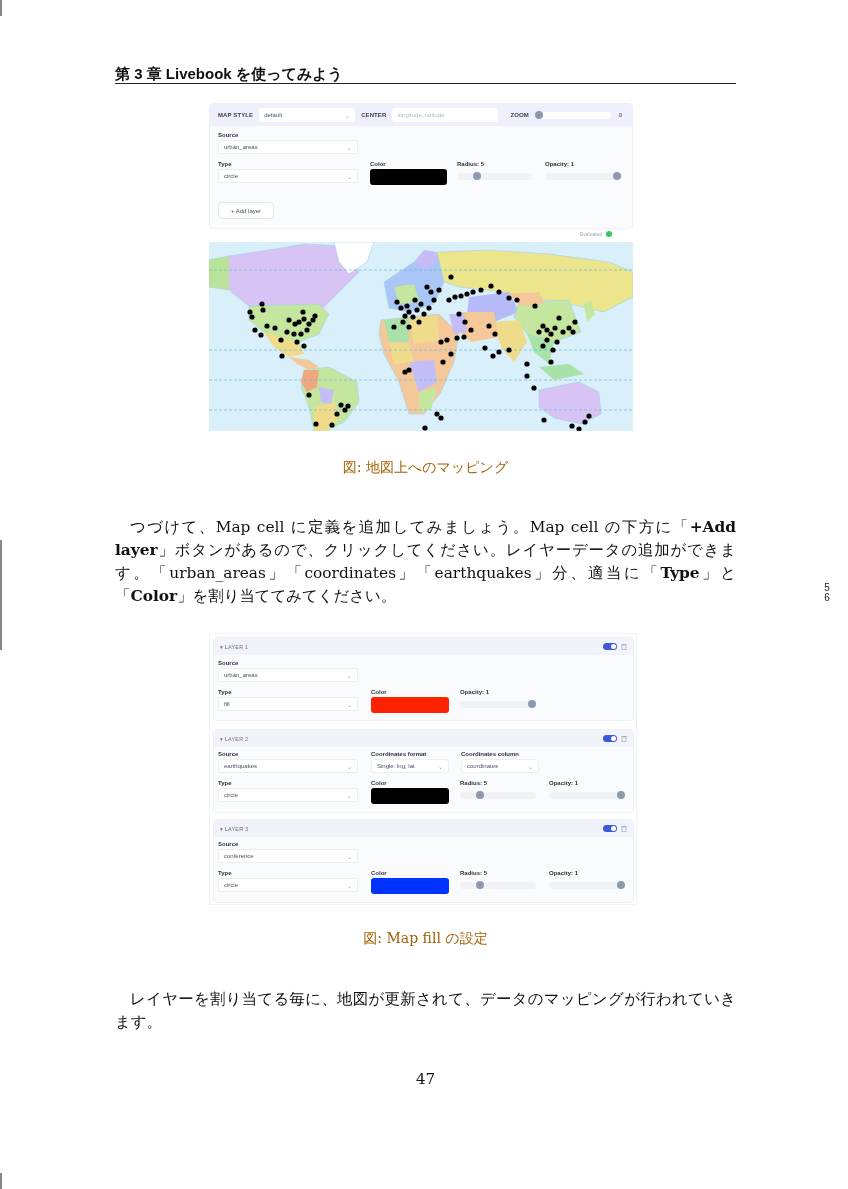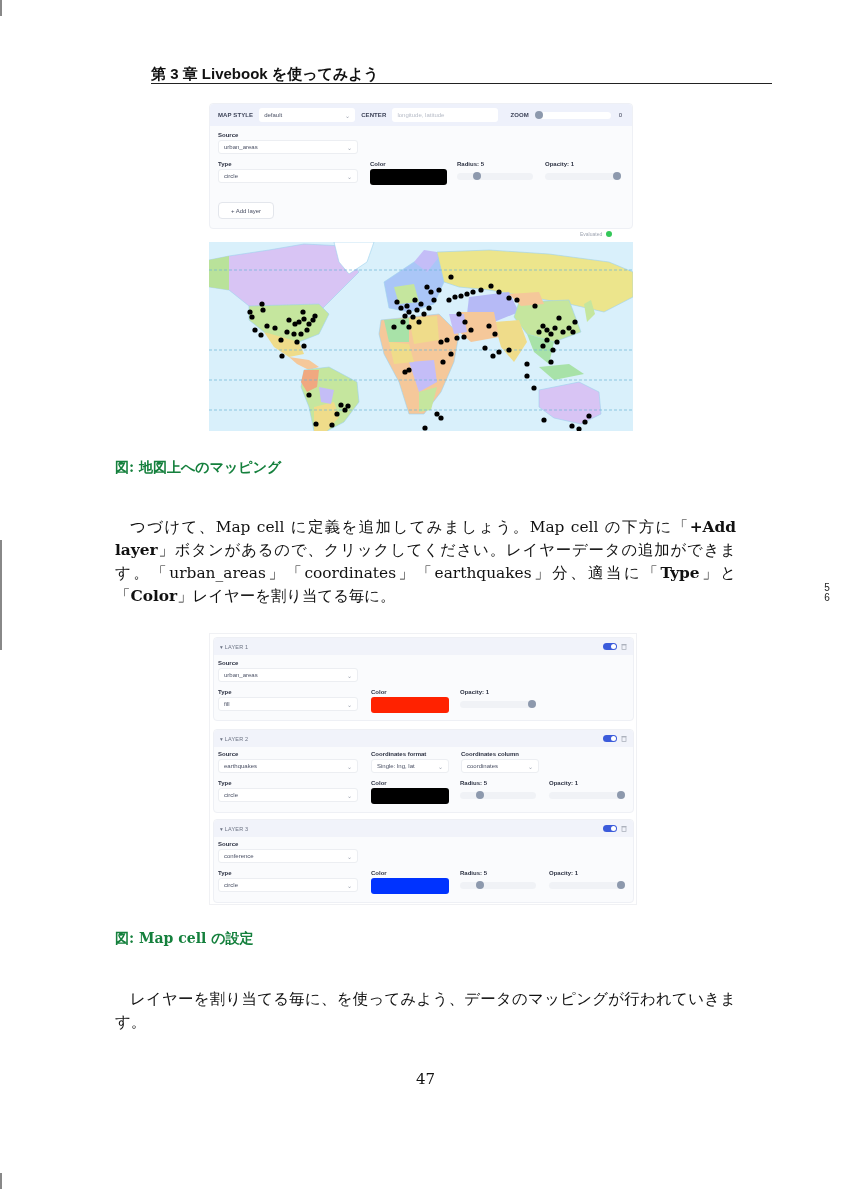--- a/index.html
+++ b/index.html
@@ -5,21 +5,21 @@
     * { box-sizing: border-box; margin: 0; padding: 0; }
     html, body { width: 848px; height: 1189px; background: #ffffff; overflow: hidden; }
     body { position: relative; font-family: "DejaVu Serif", "Liberation Serif", serif; color: #111; }
 
     .edge-mark { position: absolute; left: 0; width: 2px; background: #888; }
 
     .chapter-header {
       position: absolute; left: 115px; top: 64px; width: 621px; height: 20px;
       border-bottom: 1px solid #222;
       font-family: "Liberation Sans", "DejaVu Sans", sans-serif;
-      font-weight: bold; font-size: 15px; line-height: 20px; color: #111; margin-left: 36px;
+      font-weight: bold; font-size: 15px; line-height: 20px; color: #111;
     }
 
     .thumb-index {
       position: absolute; left: 820px; top: 583px; width: 14px;
       font-family: "Liberation Sans", sans-serif; font-size: 10px; line-height: 10px;
       text-align: center; color: #222;
     }
 
     
     .ui-card {
@@ -59,22 +59,22 @@
       font-size: 5px; color: #a0a6b2; display: flex; align-items: center; gap: 4px;
     }
     .evaluated .dot { width: 6px; height: 6px; border-radius: 50%; background: #34c759; display: inline-block; }
 
     .map {
       position: absolute; left: 209px; top: 242px; width: 424px; height: 189px;
       background: #d9f0fb; overflow: hidden;
     }
 
     .caption {
-      position: absolute; left: 115px; width: 621px; 
-      font-size: 14px; color: #15803d; font-weight: bold;
+      position: absolute; left: 115px; width: 621px; text-align: center;
+      font-size: 14px; color: #a16207;
     }
 
     .body-para {
       position: absolute; left: 115px; width: 621px;
       font-size: 15.4px; line-height: 23px; color: #111; text-align: justify;
     }
     .body-para b { font-weight: bold; }
 
     
     .layers-fig {
@@ -332,21 +332,21 @@
       <circle cx="200" cy="128" r="2.6"></circle>
         <circle cx="234" cy="120" r="2.6"></circle>
         <circle cx="242" cy="112" r="2.6"></circle>
     </g>
   </svg>
 </div>
 
 <div class="caption" style="top:459px;">図: 地図上へのマッピング</div>
 
 <div class="body-para" style="top:516px;text-indent:15px;">
-  <span>つづけて、Map cell に定義を追加してみましょう。Map cell の下方に「</span><b>+Add layer</b><span>」ボタンがあるので、クリックしてください。レイヤーデータの追加ができます。「urban_areas」「coordinates」「earthquakes」分、適当に「</span><b>Type</b><span>」と「</span><b>Color</b><span>」レイヤーを割り当てる毎に。</span>
+  <span>つづけて、Map cell に定義を追加してみましょう。Map cell の下方に「</span><b>+Add layer</b><span>」ボタンがあるので、クリックしてください。レイヤーデータの追加ができます。「urban_areas」「coordinates」「earthquakes」分、適当に「</span><b>Type</b><span>」と「</span><b>Color</b><span>」を割り当ててみてください。</span>
 </div>
 
 <div class="layers-fig">
 
   <div class="layer" style="top:3px;height:84px;">
     <div class="layer-head">
       <span class="layer-title">▾ <span>LAYER 1</span></span>
       <span class="layer-actions">
         <span class="toggle"></span>
         <svg class="trash" viewBox="0 0 6 7">
@@ -475,17 +475,17 @@
     </div>
     <div class="lrow" style="left:335px;top:50px;">
       <div class="ui-fieldlabel">Opacity: 1</div>
       <div class="ui-range" style="width:76px;margin-top:6px;">
         <span class="knob" style="left:68px;"></span>
       </div>
     </div>
   </div>
 </div>
 
-<div class="caption" style="top:930px;">図: Map cell の設定</div>
-
-<div class="body-para" style="top:988px;text-indent:15px;">レイヤーを割り当てる毎に、を使ってみよう、データのマッピングが行われていきます。</div>
+<div class="caption" style="top:930px;">図: Map fill の設定</div>
+
+<div class="body-para" style="top:988px;text-indent:15px;">レイヤーを割り当てる毎に、地図が更新されて、データのマッピングが行われていきます。</div>
 
 <div class="page-number">47</div>
 
 </body></html>

